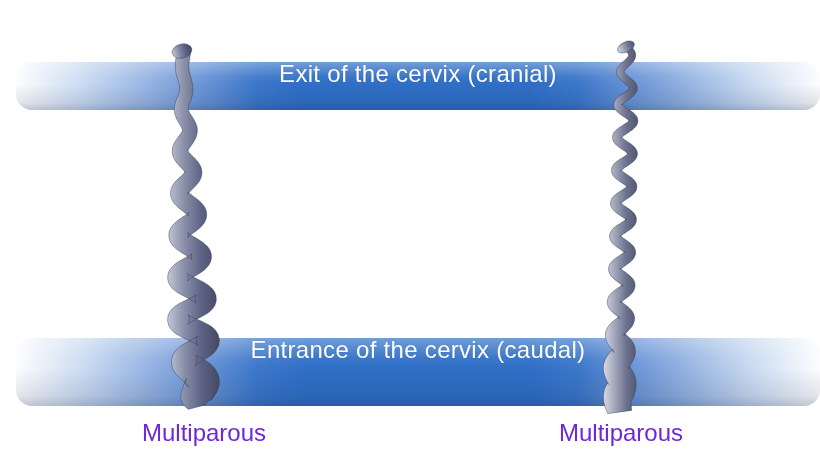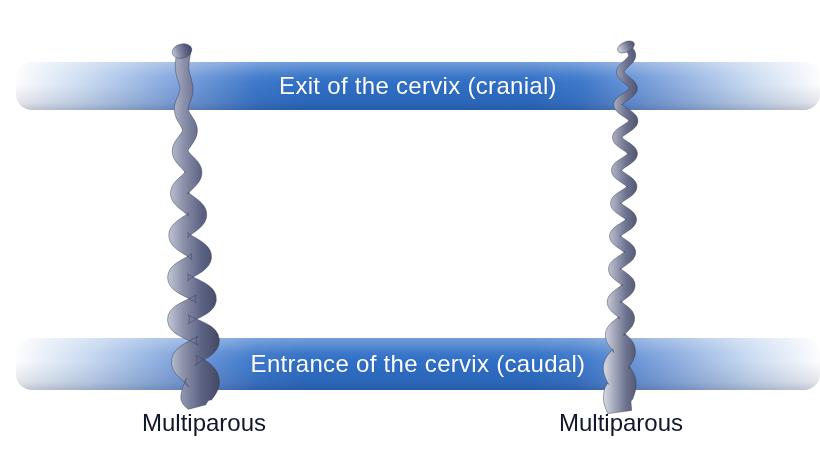--- a/index.html
+++ b/index.html
@@ -2,40 +2,40 @@
 <html><head>
 <meta charset="utf-8">
 <style>
   html,body{margin:0;padding:0;background:#ffffff;}
   .stage{
     position:relative;width:820px;height:461px;background:#ffffff;overflow:hidden;
     font-family:"Liberation Sans", sans-serif;
   }
   .band{
     position:absolute;left:16px;right:0;
-    display:flex;align-items:center;justify-content:center;
+    display:flex;justify-content:center;
     background:
       linear-gradient(to bottom,
         rgba(255,255,255,.32) 0%, rgba(255,255,255,.06) 30%, rgba(255,255,255,0) 45%,
         rgba(8,20,60,.10) 85%, rgba(8,20,60,.22) 100%),
       linear-gradient(to right,
         #fdfdfe 0%, #cdddf2 8%, #7fa3dc 20%, #3c77ca 30%, #2f6fc6 36%,
         #2f6fc6 64%, #3c77ca 70%, #7fa3dc 80%, #cdddf2 92%, #fdfdfe 100%);
     border-radius: 16px;
   }
   .band-top{top:62px;height:48px;}
-  .band-bottom{top:338px;height:52px;}
+  .band-bottom{top:338px;height:68px;}
   .band-label{
     color:#ffffff;font-size:24px;letter-spacing:.3px;line-height:1;
     text-shadow:0 0 1px rgba(20,50,110,.35);
   }
   .models-svg{position:absolute;left:0;top:0;}
   .specimen-label{
-    position:absolute;top:410px;transform:translateX(-50%);
-    color:#0f172a;font-size:24px;line-height:1.1;white-space:nowrap;
+    position:absolute;top:420px;transform:translateX(-50%);
+    color:#6d28d9;font-size:24px;line-height:1.1;white-space:nowrap;
   }
   .specimen-label.multiparous{left:204px;}
   .specimen-label.nuliparous{left:621px;}
 </style>
 </head>
 <body>
 
 <div class="stage">
 
   <div class="band band-top">

